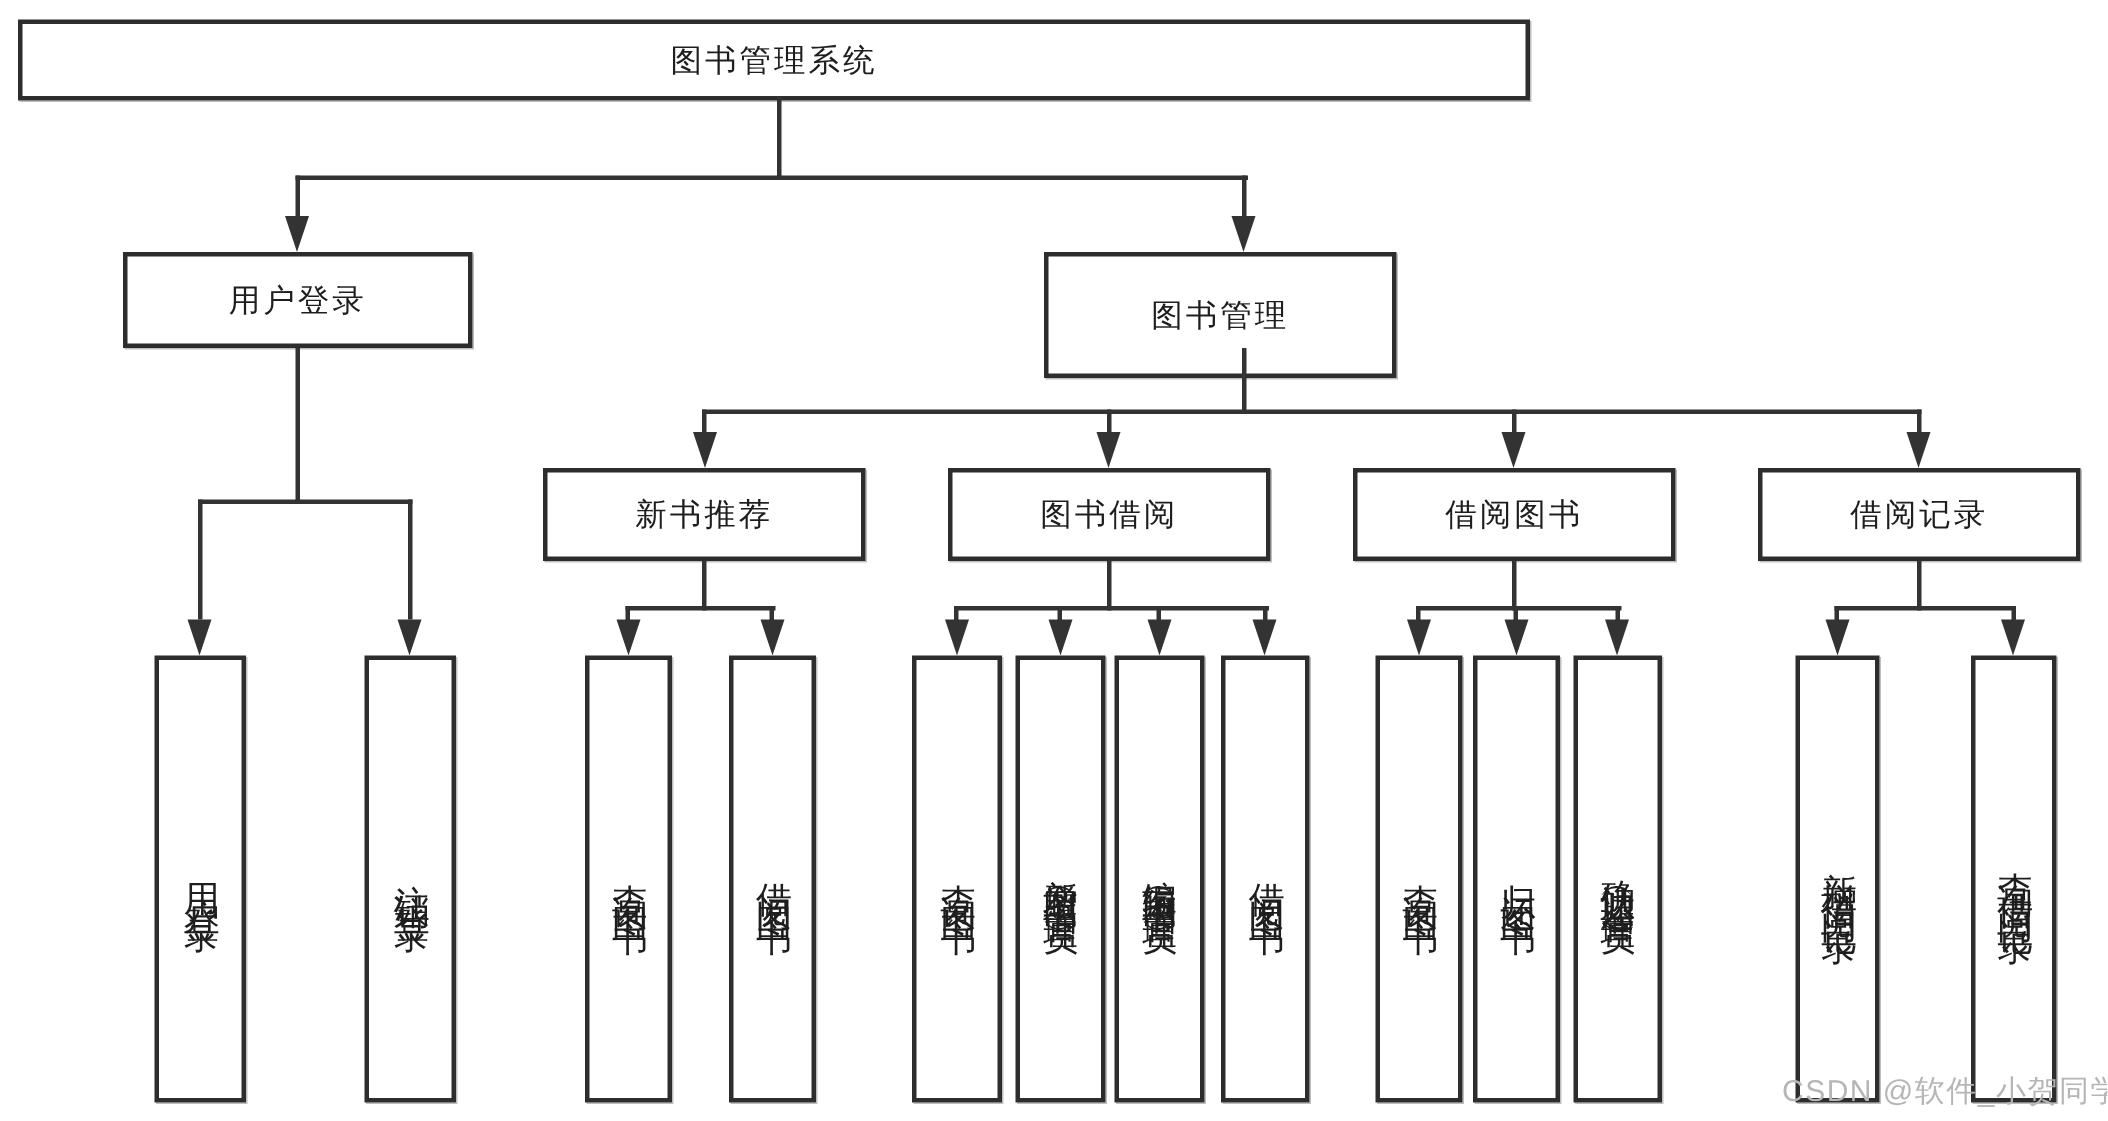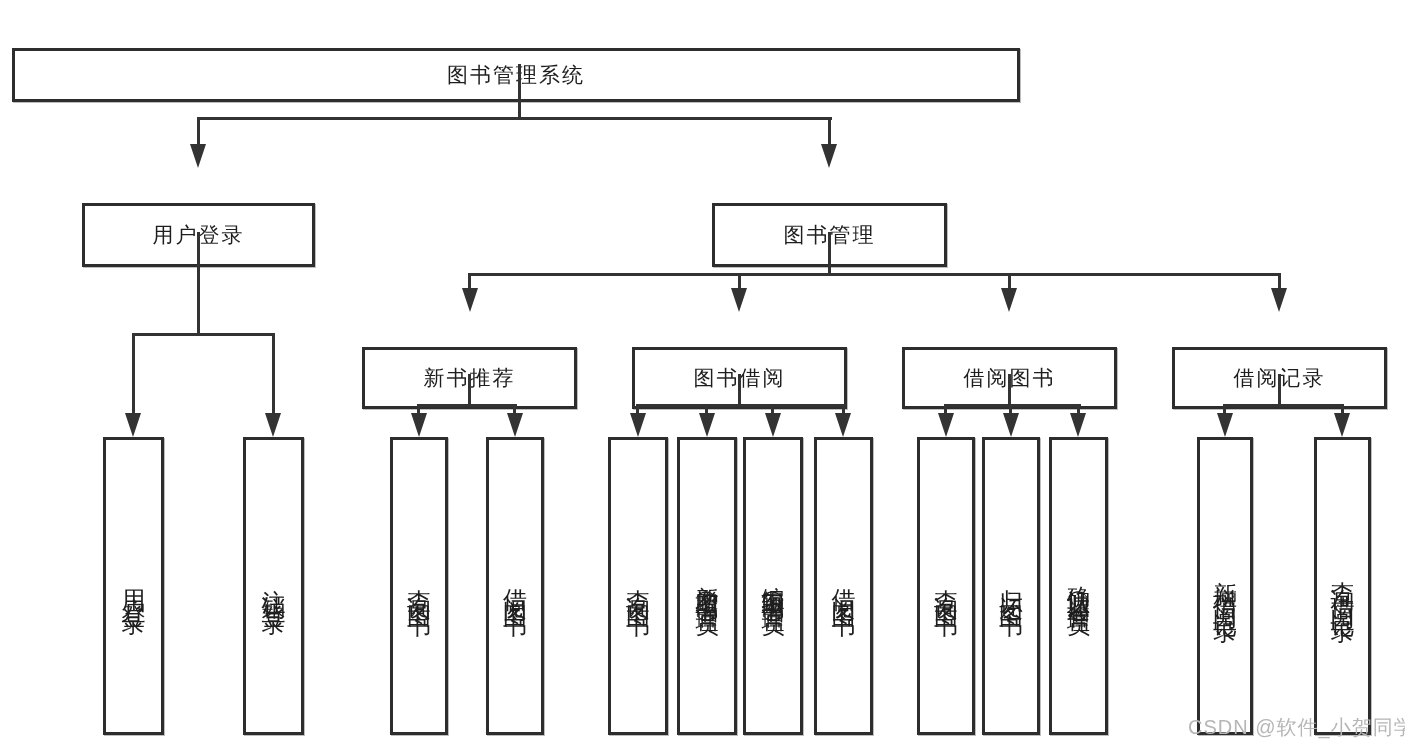--- a/index.html
+++ b/index.html
@@ -4,21 +4,21 @@
 <style>
   html,body{margin:0;padding:0;background:#ffffff;}
   #canvas{
     position:relative;width:1405px;height:747px;background:#ffffff;
     font-family:"Liberation Sans","DejaVu Sans",sans-serif;overflow:hidden;
   }
   .hbox{
     position:absolute;box-sizing:border-box;background:#ffffff;
     border:3px solid #2d2d2d;box-shadow:1px 1px 0 rgba(70,70,70,.35);
     display:flex;align-items:center;justify-content:center;
-    font-size:21px;letter-spacing:2px;color:#1e1e1e;white-space:nowrap;margin-top:35px;
+    font-size:21px;letter-spacing:2px;color:#1e1e1e;white-space:nowrap;
   }
   .vbox{
     position:absolute;box-sizing:border-box;background:#ffffff;
     border:3px solid #2d2d2d;box-shadow:1px 1px 0 rgba(70,70,70,.35);
     display:flex;align-items:center;justify-content:center;color:#1e1e1e;
     top:437px;height:298px;
   }
   .vtext{
     writing-mode:vertical-rl;text-orientation:upright;
     font-size:24px;letter-spacing:8px;line-height:1;
@@ -48,21 +48,21 @@
   <div class="vline" style="left:518px;top:64px;height:56px;"></div>
   <div class="hline" style="left:197px;top:117px;width:635px;"></div>
   <div class="vline" style="left:197px;top:117px;height:30px;"></div>
   <div class="arrow" style="left:190px;top:144px;"></div>
   <div class="vline" style="left:828px;top:117px;height:30px;"></div>
   <div class="arrow" style="left:821px;top:144px;"></div>
 
   <div class="hbox" style="left:82px;top:168px;width:233px;height:64px;">
     <span>用户登录</span>
   </div>
-  <div class="hbox" style="left:712px;top:168px;width:235px;height:64px;">
+  <div class="hbox" style="left:696px;top:168px;width:235px;height:84px;">
     <span>图书管理</span>
   </div>
 
   <div class="vline" style="left:197px;top:232px;height:104px;"></div>
   <div class="hline" style="left:132px;top:333px;width:143px;"></div>
   <div class="vline" style="left:132px;top:333px;height:80px;"></div>
   <div class="arrow" style="left:125px;top:413px;"></div>
   <div class="vline" style="left:272px;top:333px;height:80px;"></div>
   <div class="arrow" style="left:265px;top:413px;"></div>
 

